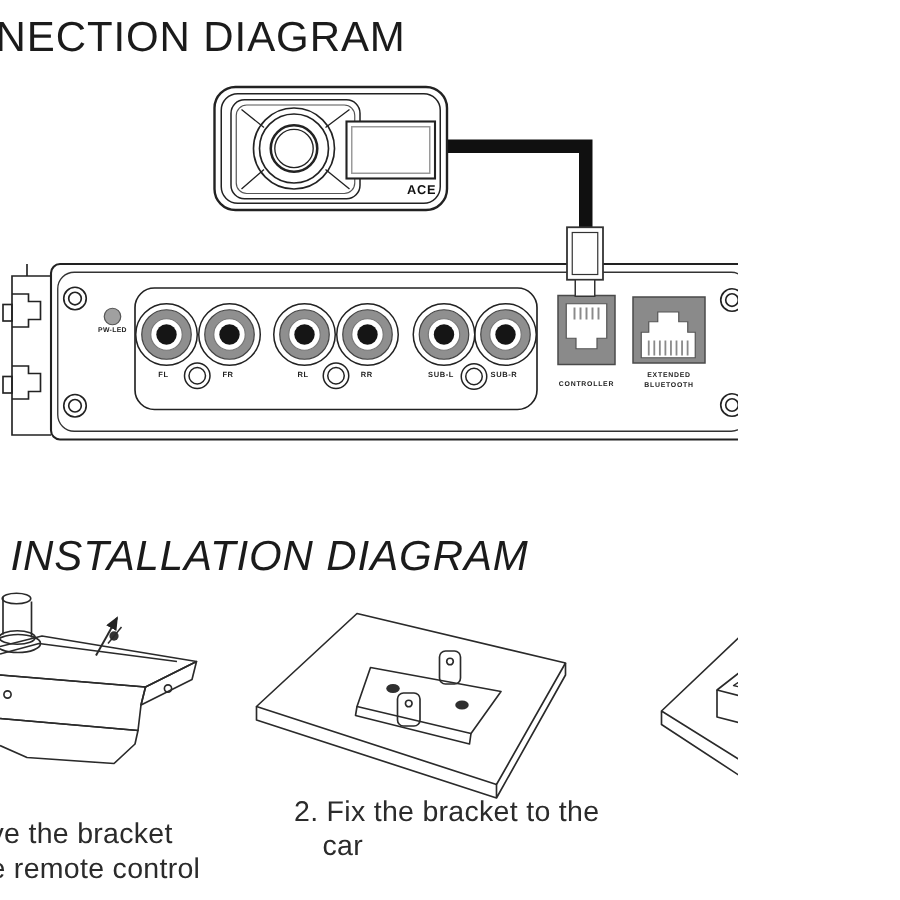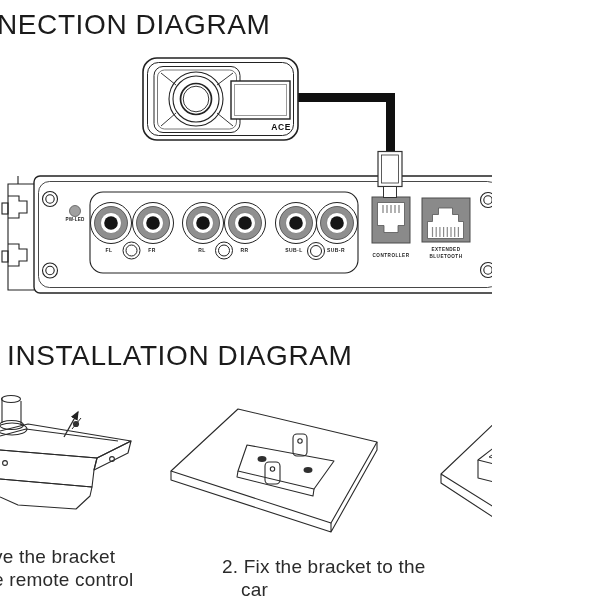--- a/index.html
+++ b/index.html
@@ -14,21 +14,21 @@
   .caption .l2-indent3{padding-left:15px;}
   svg text{font-family:"Liberation Sans",sans-serif;}
 </style>
 </head>
 <body>
 
 <div id="page">
 
   <div class="title" style="left:-3px;top:9px;">NECTION DIAGRAM</div>
 
-  <div class="title" style="left:7px;top:340px;">INSTALLATION DIAGRAM</div>
+  <div class="title" style="left:7px;top:355px;font-style:italic;">INSTALLATION DIAGRAM</div>
 
   <svg id="art" width="600" height="600" viewBox="0 0 600 600">
     <defs>
       <marker id="arr" markerWidth="8" markerHeight="8" refX="6" refY="3" orient="auto">
         <path d="M0,0 L7,3 L0,6 Z" fill="#222"></path>
       </marker>
     </defs>
 
     <path d="M298,97.5 H390.5 V154" stroke="#101010" stroke-width="9" fill="none"></path>
 
@@ -223,19 +223,19 @@
         <path d="M531,493 L551,478" stroke-width="1.3" marker-end="url(#arr)"></path>
       </g>
     </g>
   </svg>
 
   <div class="caption" style="left:-7px;top:545px;">
     <div>ve the bracket</div>
     <div>e remote control</div>
   </div>
 
-  <div class="caption" style="left:196px;top:555px;margin-left:26px;">
+  <div class="caption" style="left:196px;top:530px;">
     <div>2. Fix the bracket to the</div>
     <div class="l2-indent2">car</div>
   </div>
 
 
 </div>
 
 </body></html>

